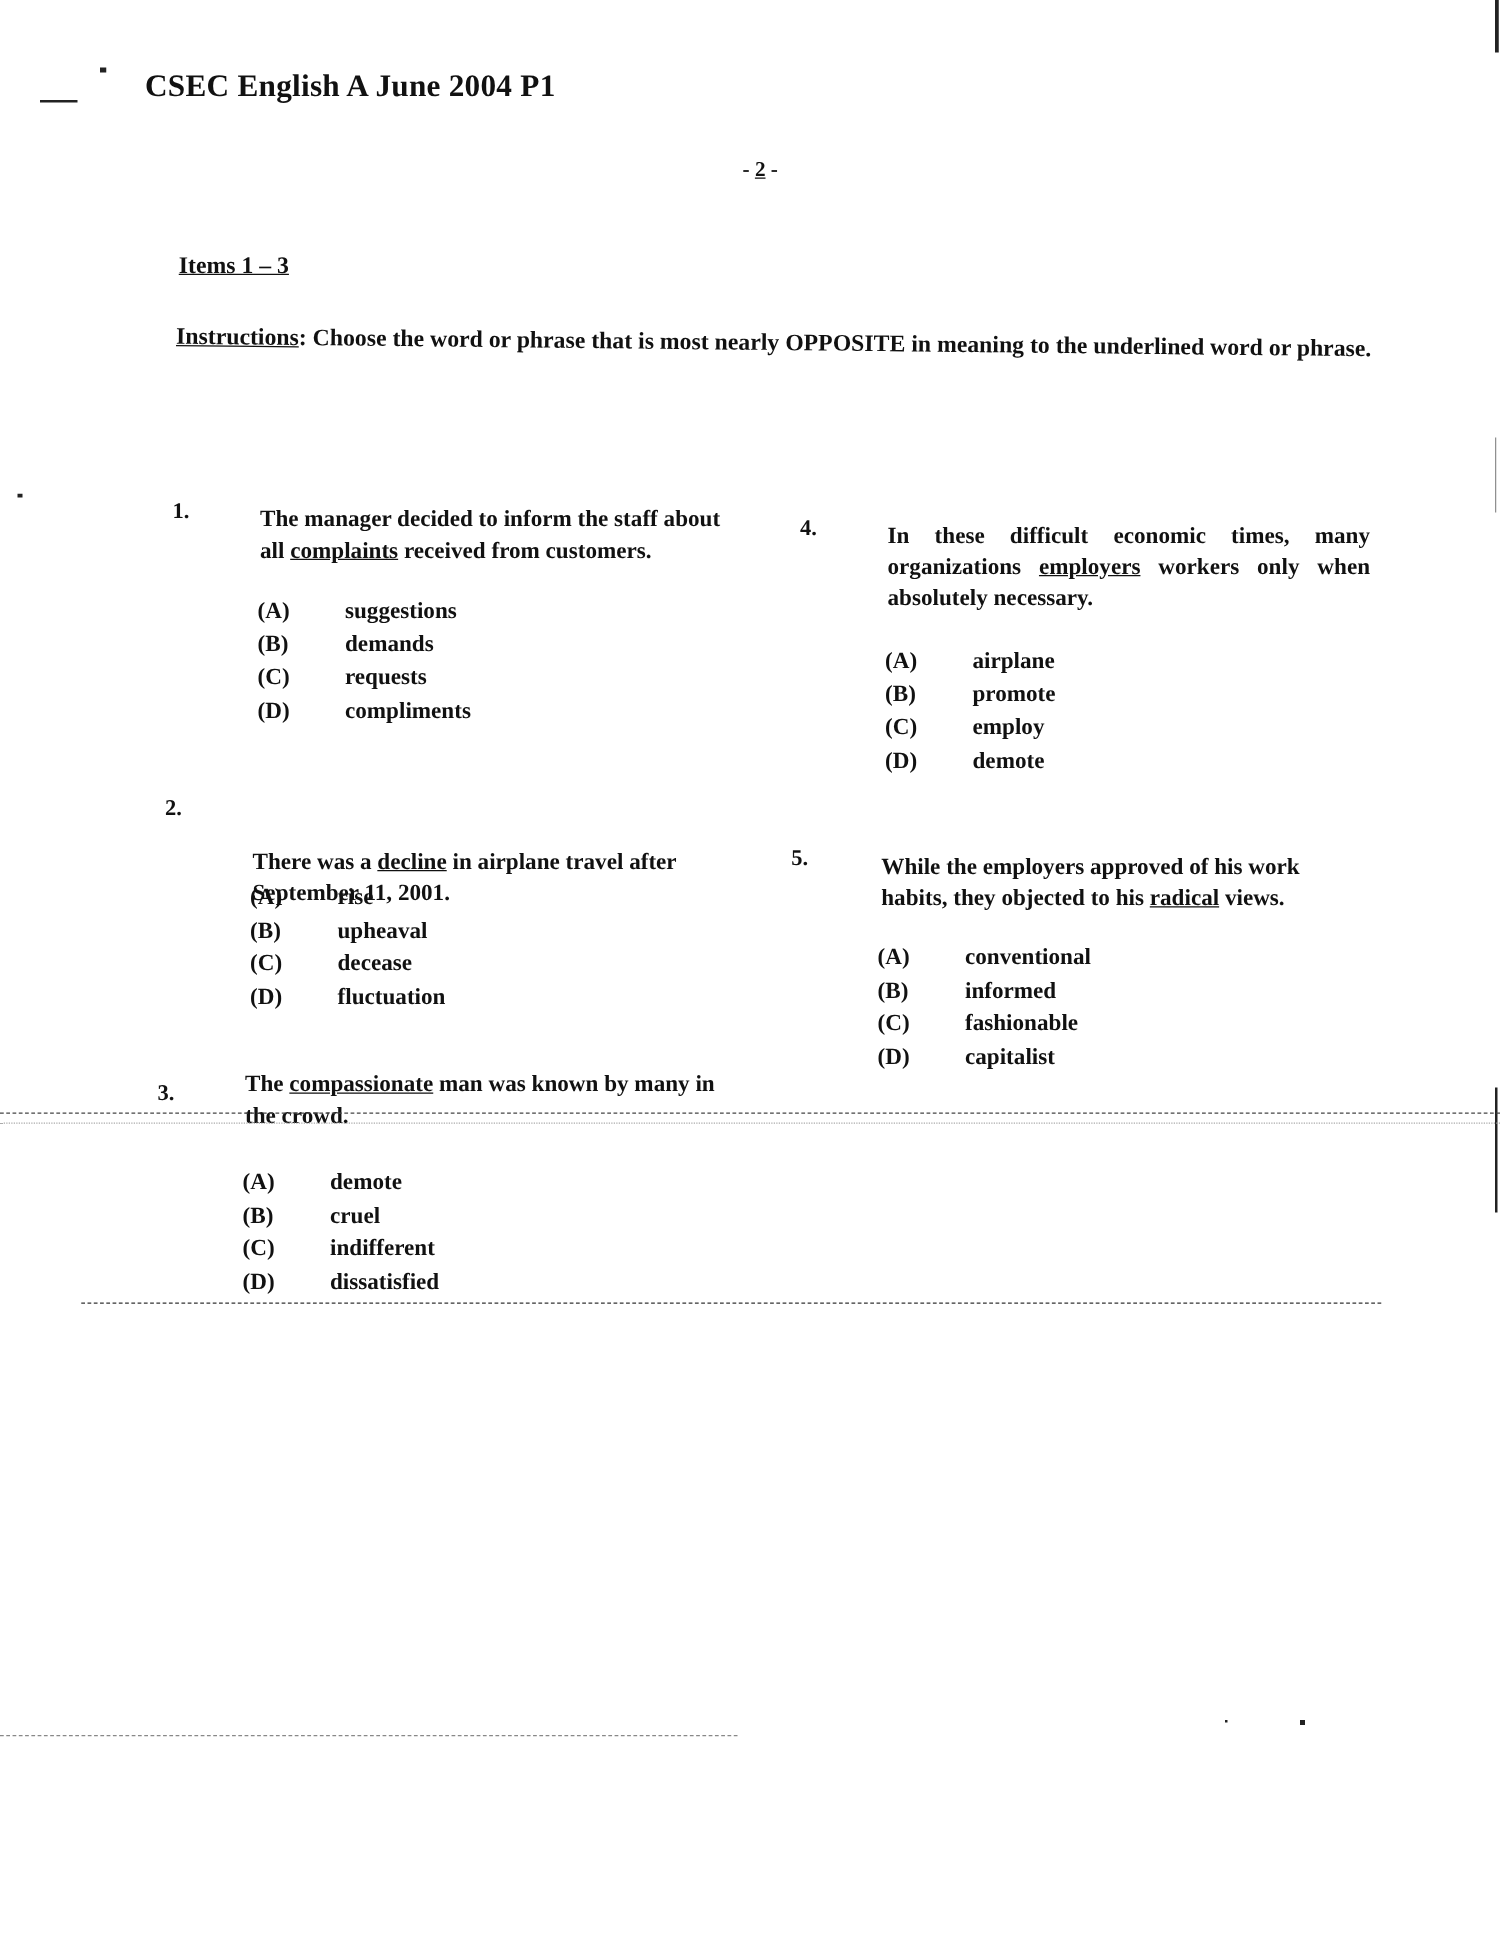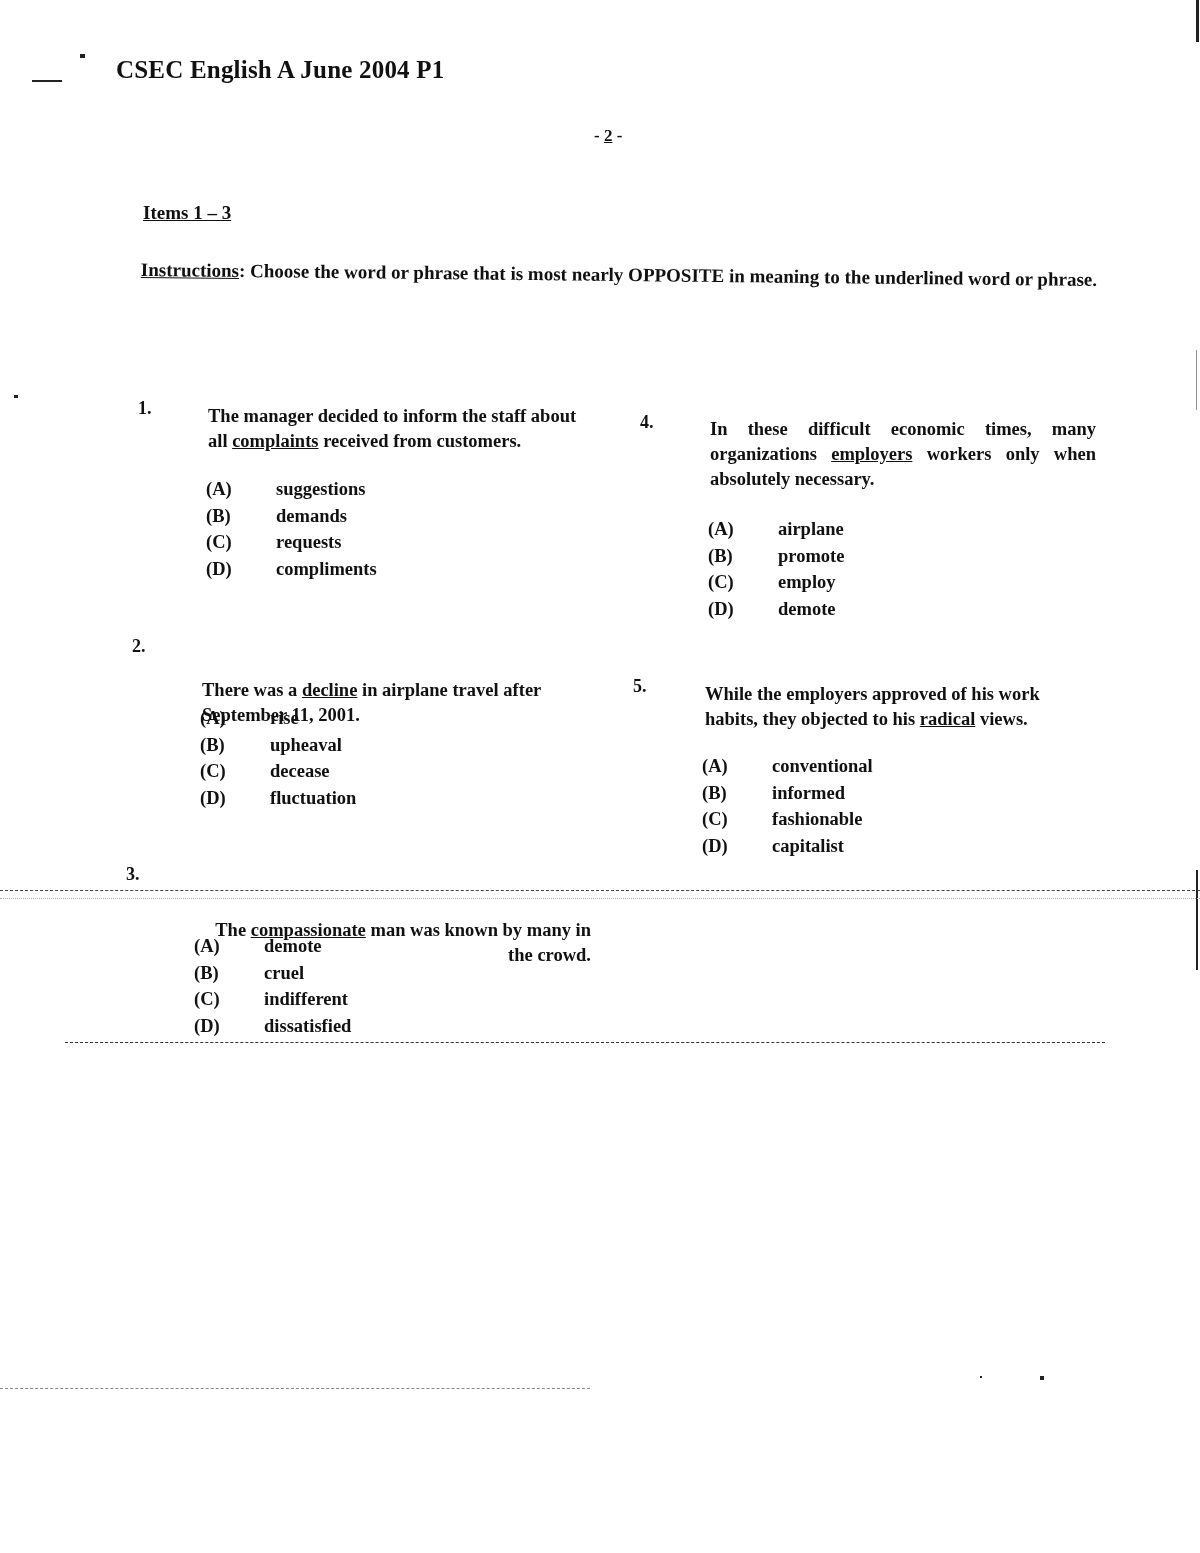--- a/index.html
+++ b/index.html
@@ -79,21 +79,21 @@
       <span class="letter">(C)</span>
       <span>decease</span>
     </div>
   <div class="opt">
       <span class="letter">(D)</span>
       <span>fluctuation</span>
     </div>
 </div>
 
 <div class="abs qnum" style="left:126px;top:864px;">3.</div>
-<div class="abs stem" style="left:196px;top:918px;width:395px;text-align:right;"><span>The </span><span class="u">compassionate</span><span> man was known by many in the crowd.</span></div>
+<div class="abs stem" style="left:196px;top:856px;width:395px;"><span>The </span><span class="u">compassionate</span><span> man was known by many in the crowd.</span></div>
 <div class="abs opts" style="left:194px;top:936px;">
   <div class="opt">
       <span class="letter">(A)</span>
       <span>demote</span>
     </div>
   <div class="opt">
       <span class="letter">(B)</span>
       <span>cruel</span>
     </div>
   <div class="opt">

